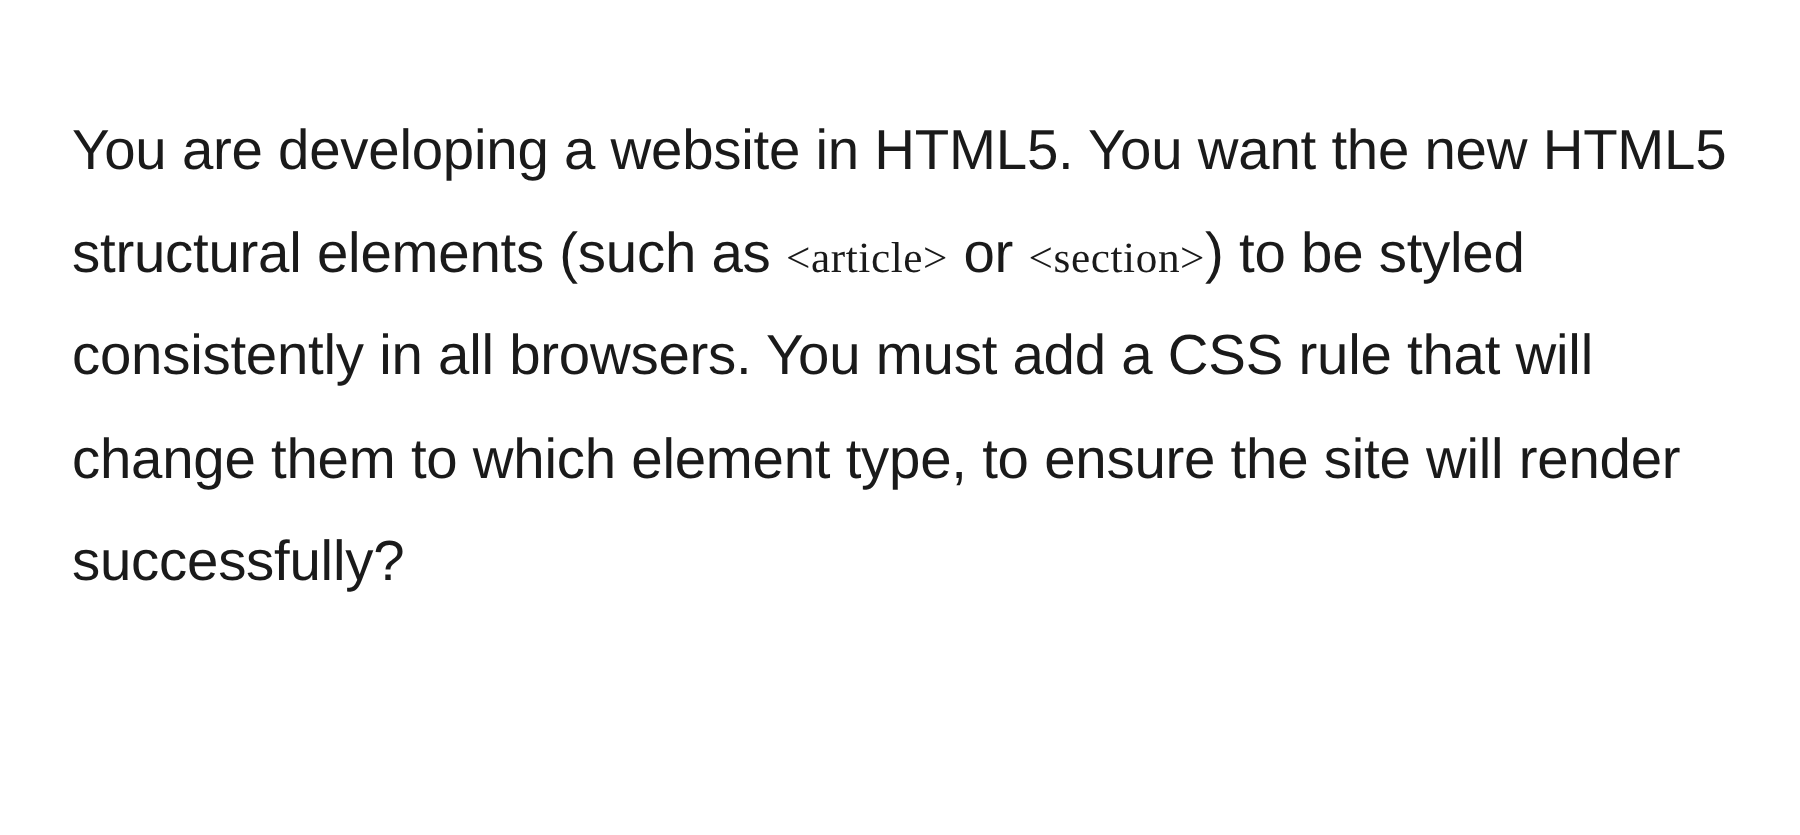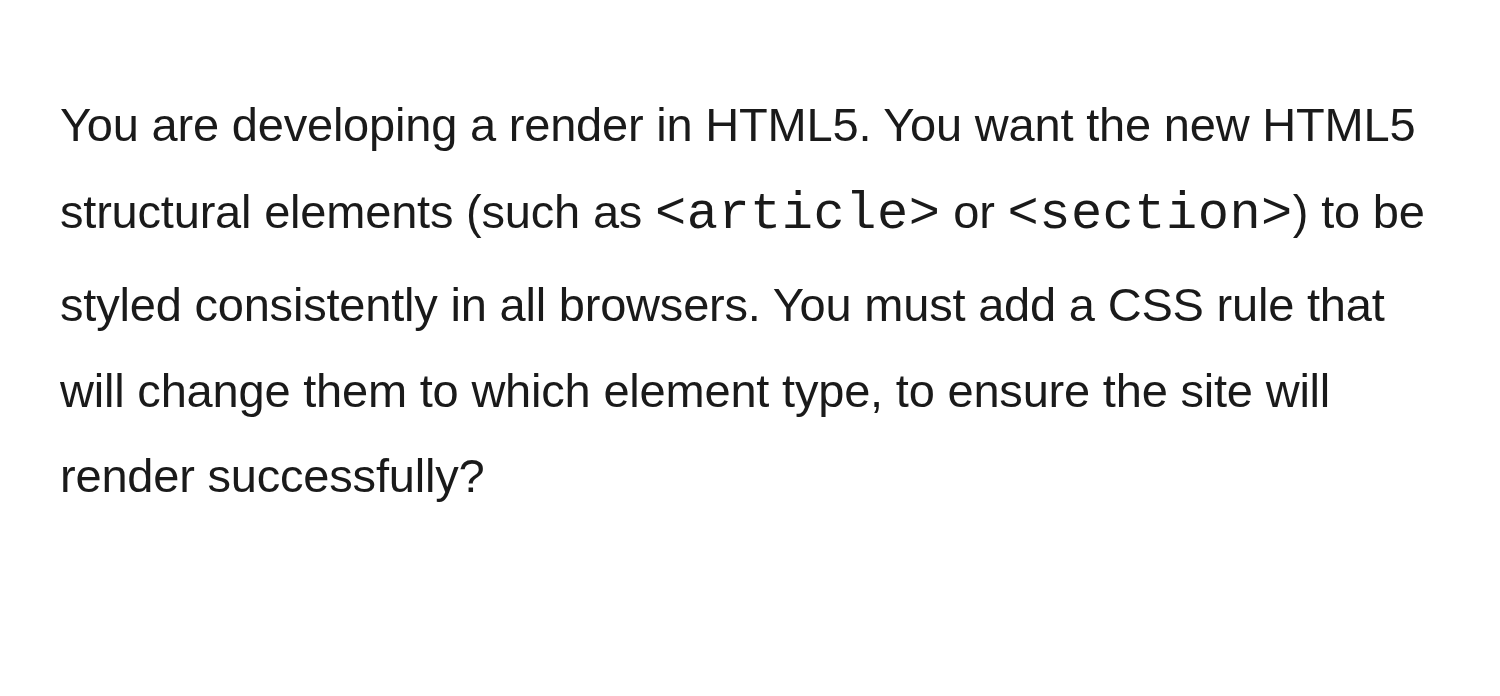--- a/index.html
+++ b/index.html
@@ -15,23 +15,23 @@
       padding: 82px 60px 60px 60px;
     }
     .question-text {
       font-size: 47px;
       line-height: 1.82;
       color: #1a1a1a;
       letter-spacing: -0.2px;
       font-weight: 400;
     }
     .code {
-      font-family: Liberation Mono, monospace;
-      font-size: 52px;
+      font-family: Liberation Serif, serif;
+      font-size: 36px;
       letter-spacing: 0.5px;
     }
   </style>
 </head>
 <body>
 
 <div class="question-text">
-  <span>You are developing a render in HTML5. You want the new HTML5 structural elements (such as </span><span class="code">&lt;article&gt;</span><span> or </span><span class="code">&lt;section&gt;</span><span>) to be styled consistently in all browsers. You must add a CSS rule that will change them to which element type, to ensure the site will render successfully?</span>
+  <span>You are developing a website in HTML5. You want the new HTML5 structural elements (such as </span><span class="code">&lt;article&gt;</span><span> or </span><span class="code">&lt;section&gt;</span><span>) to be styled consistently in all browsers. You must add a CSS rule that will change them to which element type, to ensure the site will render successfully?</span>
 </div>
 
 </body></html>

